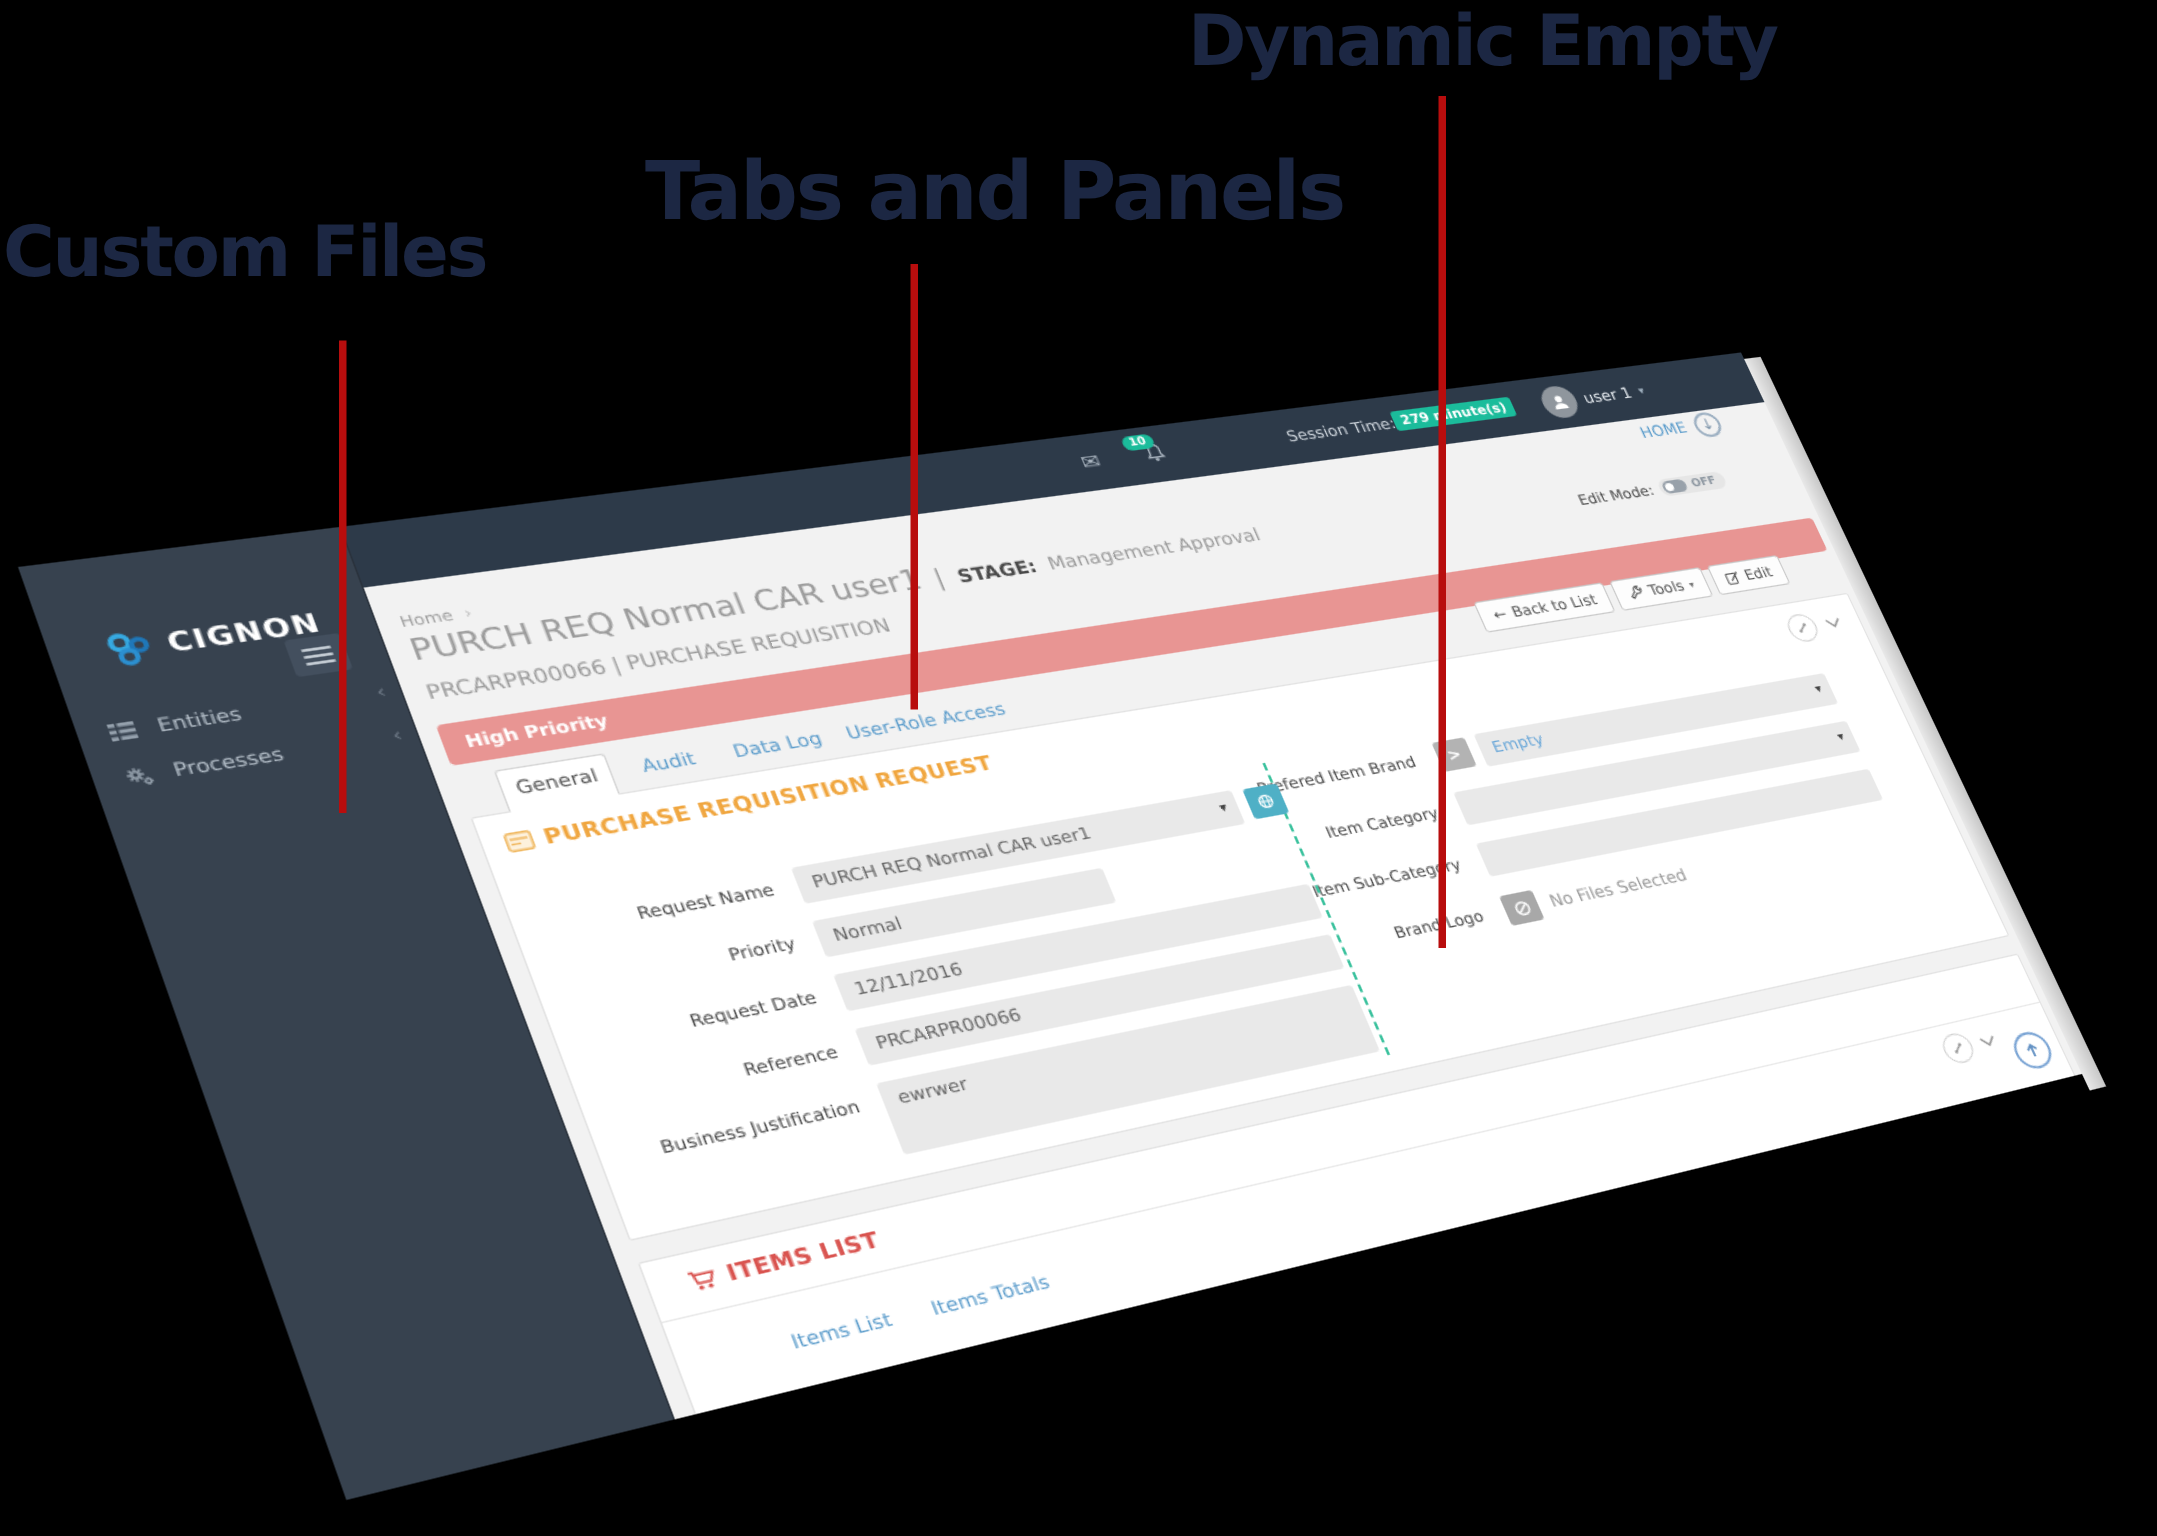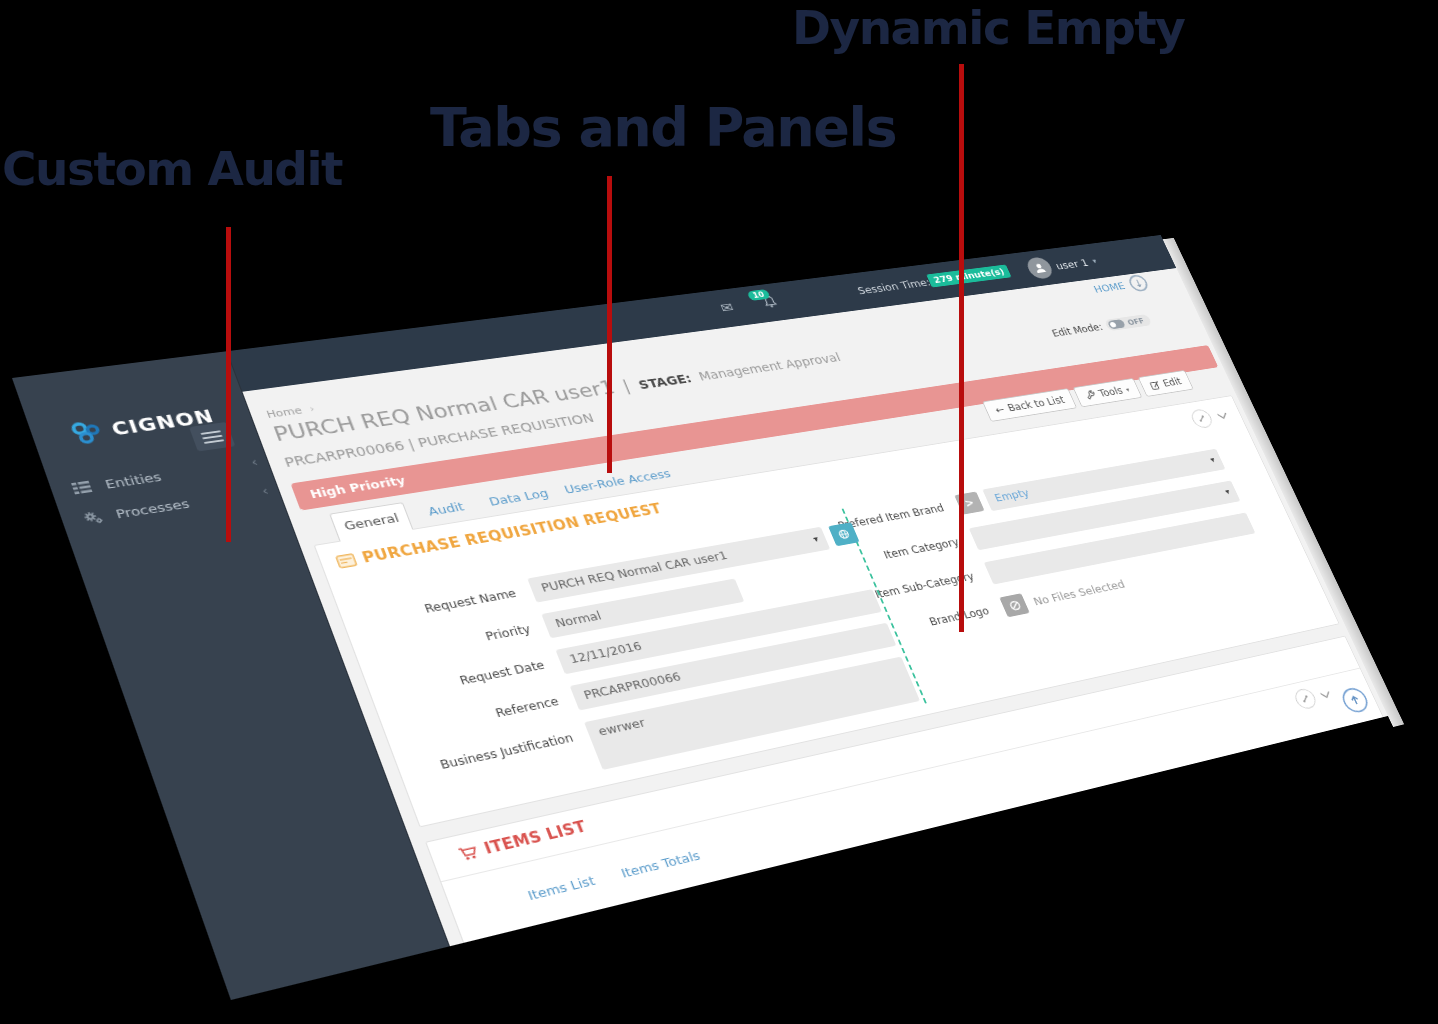--- a/index.html
+++ b/index.html
@@ -66,21 +66,21 @@
   .dash-div{position:absolute;border-left:2px dashed #3cc29e;z-index:1;}
   .ctrl-circle{display:inline-flex;align-items:center;justify-content:center;width:24px;height:24px;
                border-radius:50%;border:1px solid #ccc;background:#fff;}
   .hr{position:absolute;border-top:1px solid #e8e8e8;left:0;right:0;}
 </style>
 </head>
 <body>
 
 <div class="stage">
 
-  <div class="callout" style="left:2px;top:141px;font-size:47px;">Custom Audit</div>
+  <div class="callout" style="left:2px;top:141px;font-size:47px;">Custom Files</div>
   <div class="callout" style="left:406px;top:96px;font-size:54px;margin-left:24px;">Tabs and Panels</div>
   <div class="callout" style="left:792px;top:0px;font-size:47px;">Dynamic Empty</div>
 
   <div class="callout-line" style="left:226px;top:227px;height:315px;"></div>
   <div class="callout-line" style="left:607px;top:176px;height:297px;"></div>
   <div class="callout-line" style="left:959px;top:64px;height:568px;"></div>
 
   <div class="screen">
     <div class="page-edge"></div>
     <div class="screen-clip">

